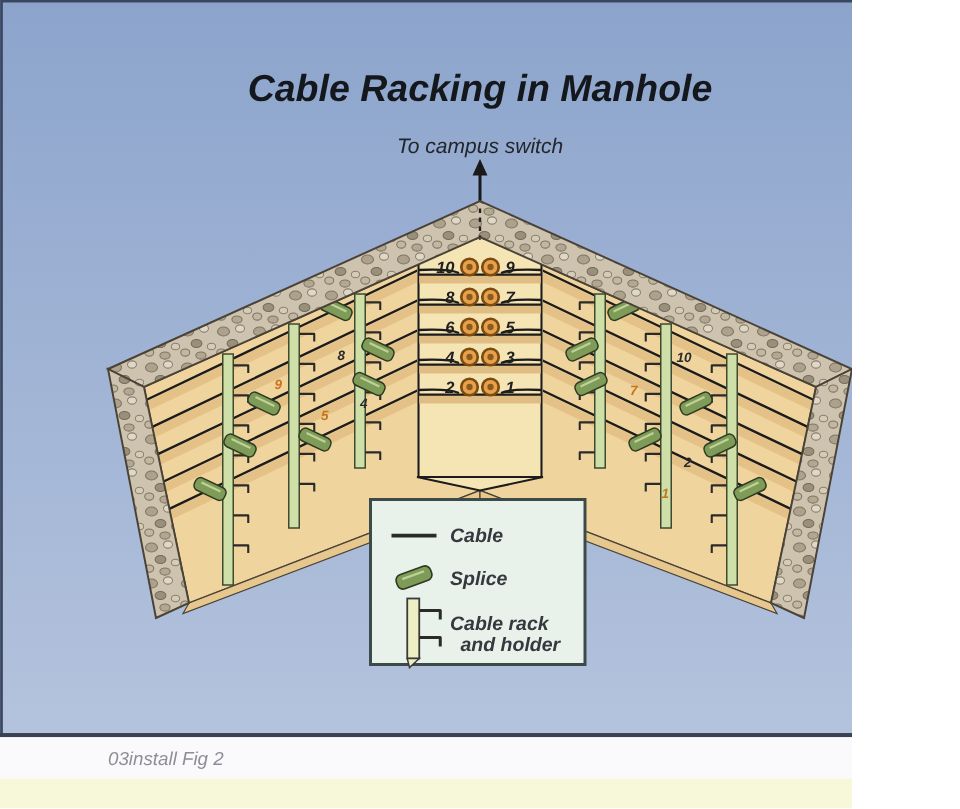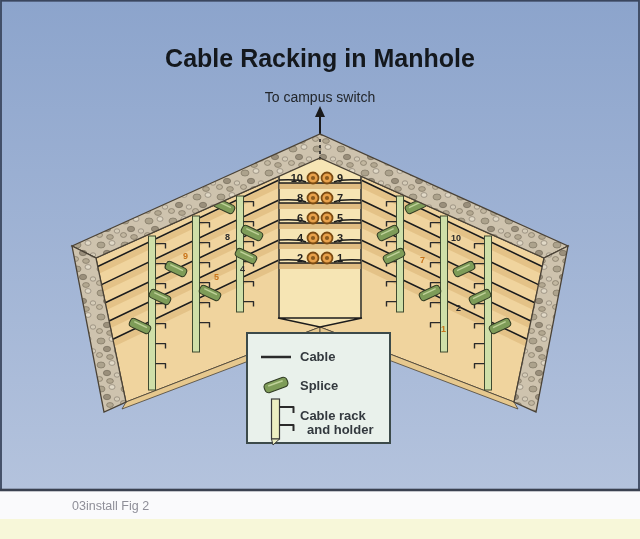--- a/index.html
+++ b/index.html
@@ -1,16 +1,16 @@
 <!DOCTYPE html>
 <html><head>
 <meta charset="utf-8">
 <style>
   html,body { margin:0; padding:0; background:#ffffff; }
-  #stage { width:640px; height:539px; position:relative; overflow:hidden; }
+  #stage { width:568px; height:539px; position:relative; overflow:hidden;font-style:italic; }
   svg { display:block; }
   text { font-family:"Liberation Sans","DejaVu Sans",sans-serif; }
 </style>
 </head>
 <body>
 
 <div id="stage">
 <svg width="640" height="539" viewBox="0 0 640 539">
   <defs>
     <linearGradient id="bgGrad" x1="0" y1="0" x2="0" y2="1">

